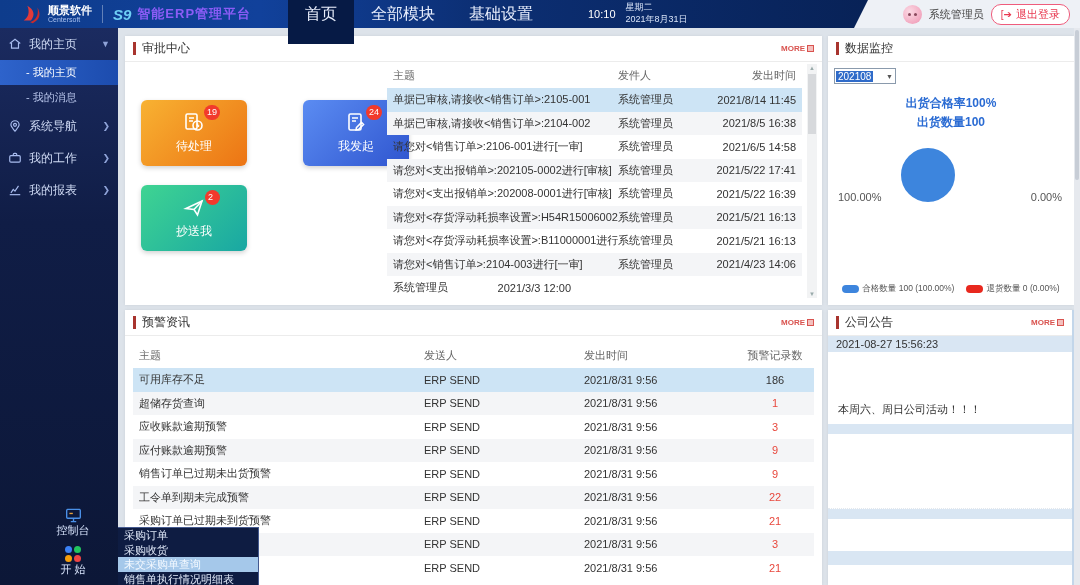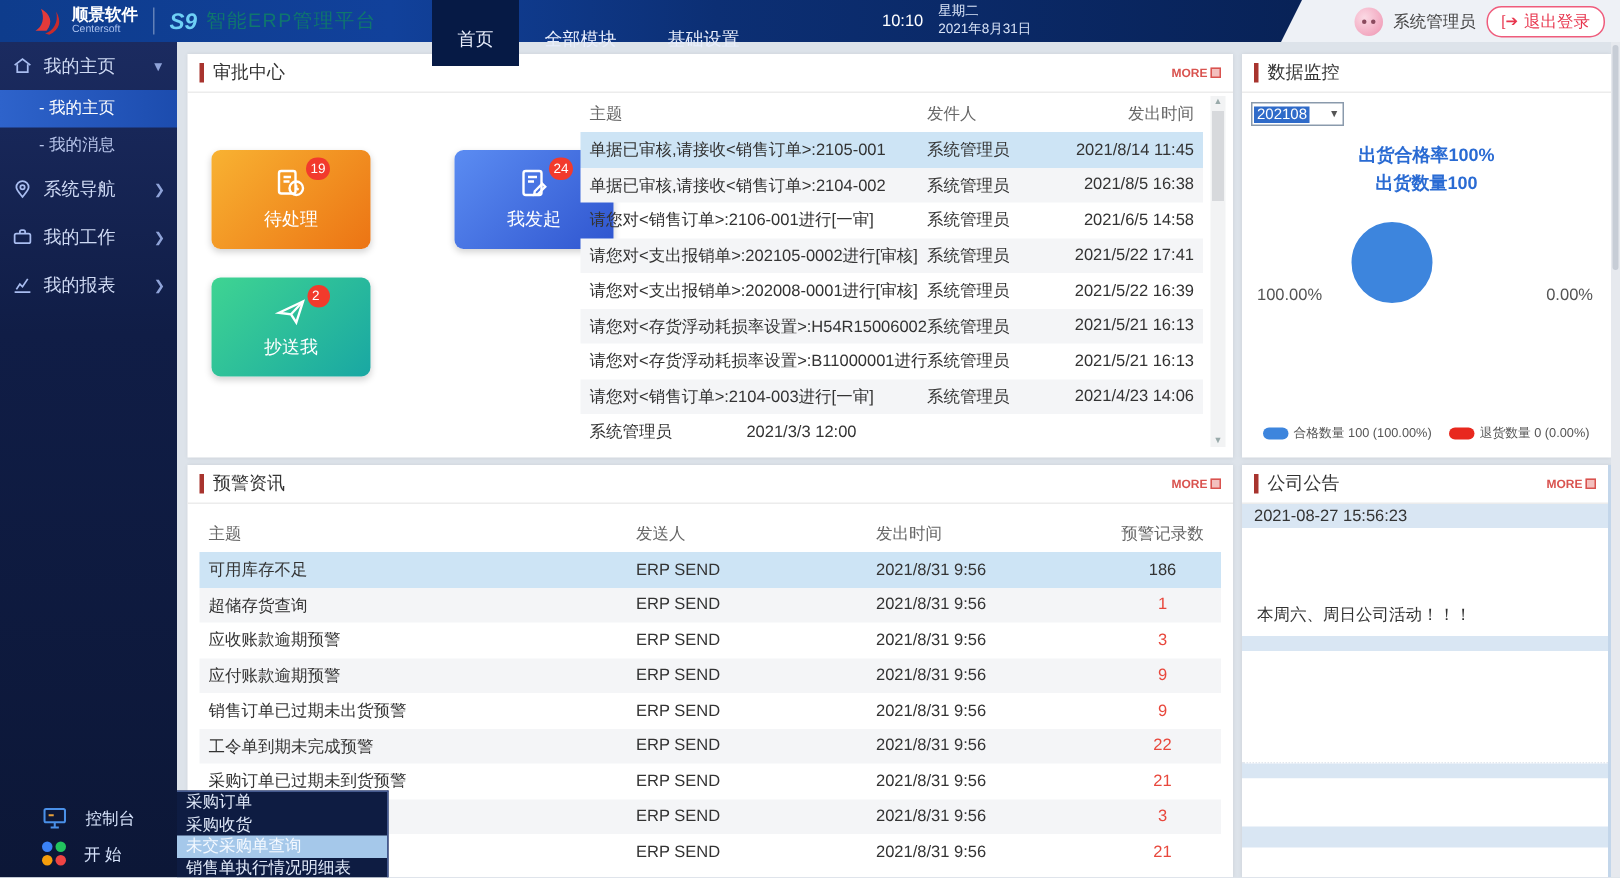--- a/index.html
+++ b/index.html
@@ -11,44 +11,44 @@
   .topbar { position:absolute; left:0; top:0; width:1080px; height:28px; background:#eef1f6; z-index:30; }
   .topbar-blue { position:absolute; left:0; top:0; width:868px; height:28px;
     background:linear-gradient(90deg,#0e3c8c 0%,#11419b 30%,#0c2f74 55%,#082257 100%);
     clip-path:polygon(0 0,100% 0,calc(100% - 14px) 100%,0 100%); }
   .logo-area { position:absolute; left:20px; top:0; height:28px; display:flex; align-items:center; gap:6px; color:#fff; }
   .brand-text { line-height:1; }
   .brand-name { font-size:11px; font-weight:bold; color:#fff; }
   .brand-sub { font-size:7px; color:#a9c0ee; }
   .logo-div { width:1px; height:18px; background:rgba(255,255,255,.35); margin:0 4px; }
   .s9 { font-size:15px; font-weight:bold; font-style:italic; color:#6fd0f5; }
-  .platform { font-size:13px; font-weight:normal; color:#0f766e; letter-spacing:1px; }
+  .platform { font-size:13px; font-weight:bold; color:#8b5cf6; letter-spacing:1px; }
   .tabs { position:absolute; left:288px; top:0; height:28px; display:flex; }
-  .tab { height:44px; line-height:28px; padding:12px 17px; font-size:12px; color:#e8eefc; cursor:pointer; }
+  .tab { height:44px; line-height:28px; padding:0 17px; font-size:16px; color:#e8eefc; cursor:pointer; }
   .tab.active { background:#061a45; }
   .clock { position:absolute; left:588px; top:0; height:28px; display:flex; align-items:center; gap:10px; color:#fff; }
   .clock-time { font-size:11px; }
   .clock-datewrap { font-size:9px; line-height:1.3; color:#d9e4f8; }
   .user-area { position:absolute; right:10px; top:0; height:28px; display:flex; align-items:center; gap:7px; }
   .avatar { width:19px; height:19px; border-radius:50%; background:radial-gradient(circle at 35% 35%,#fbd9e4,#f2a8c0 70%,#e88aa8); position:relative; }
   .avatar:before { content:""; position:absolute; left:5px; top:8px; width:3px; height:3px; border-radius:50%; background:#8a4a5e; box-shadow:6px 0 0 #8a4a5e; }
   .user-name { font-size:11px; color:#444; }
   .logout-btn { display:flex; align-items:center; gap:4px; border:1px solid #ef5c7c; color:#e8374f; border-radius:10px; padding:2px 9px; font-size:11px; background:#fff; cursor:pointer; }
   .logout-ic { font-size:10px; color:#e8374f; }
 
   
   .sidebar { position:absolute; left:0; top:28px; width:118px; height:557px;
     background:linear-gradient(180deg,#1b2b60 0%,#101d46 35%,#0c1737 100%); z-index:20; color:#cfdaf4; }
   .side-group { display:flex; align-items:center; gap:7px; height:32px; padding:0 8px; font-size:12px; cursor:pointer; }
   .side-group .lbl { flex:1; }
   .chev { font-size:9px; color:#8fa3d8; }
   .side-sub { height:25px; line-height:25px; padding-left:26px; font-size:11px; color:#b7c4ea; cursor:pointer; }
   .side-sub.active { background:linear-gradient(90deg,#2e63cb,#1c4cae); color:#fff; }
   .side-bottom { position:absolute; left:0; bottom:4px; width:118px; }
-  .side-task { display:flex; align-items:center; gap:12px; padding:4px 0 4px 28px; font-size:11px; color:#d6e2fa; cursor:pointer; }
+  .side-task { display:flex; align-items:center; padding:4px 0 4px 28px; font-size:11px; color:#d6e2fa; cursor:pointer;flex-direction:column; }
   .dots { width:16px; height:16px; display:grid; grid-template-columns:7px 7px; grid-gap:2px; }
   .dots i { width:7px; height:7px; border-radius:50%; }
   .d1{background:#3b82f6}.d2{background:#22c55e}.d3{background:#f59e0b}.d4{background:#ef4444}
 
   
   .panel { position:absolute; background:#fff; box-shadow:0 0 3px rgba(0,0,0,.08); }
   .p-approval { left:125px; top:36px; width:697px; height:269px; }
   .p-monitor  { left:828px; top:36px; width:246px; height:269px; }
   .p-alerts   { left:125px; top:310px; width:697px; height:275px; }
   .p-announce { left:828px; top:310px; width:246px; height:275px; border-right:2px solid #c3d6ea; }

